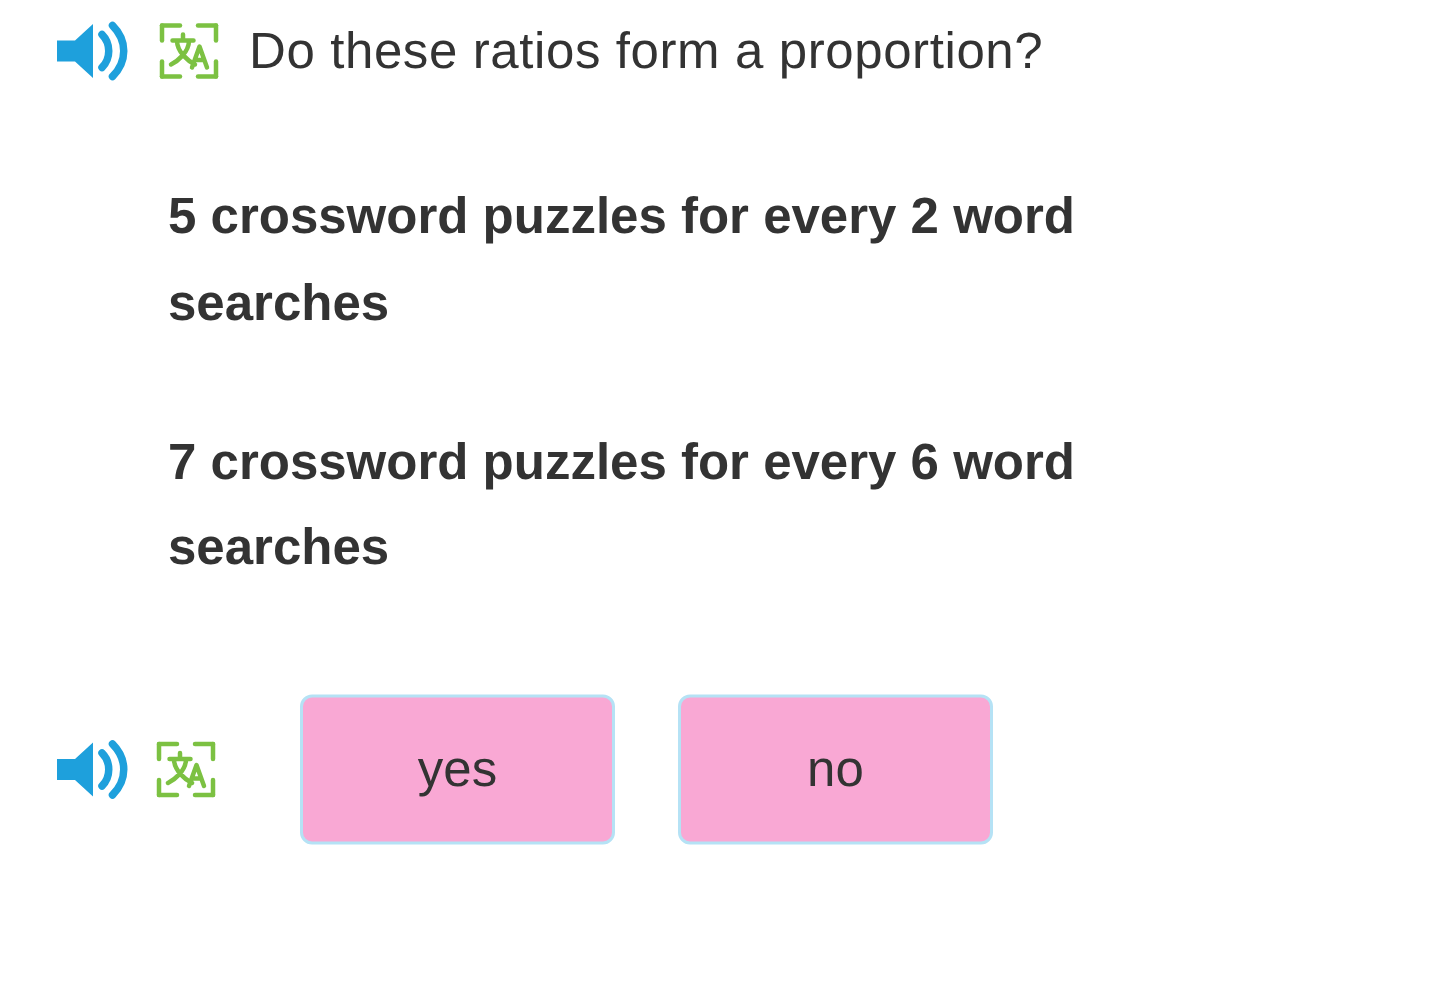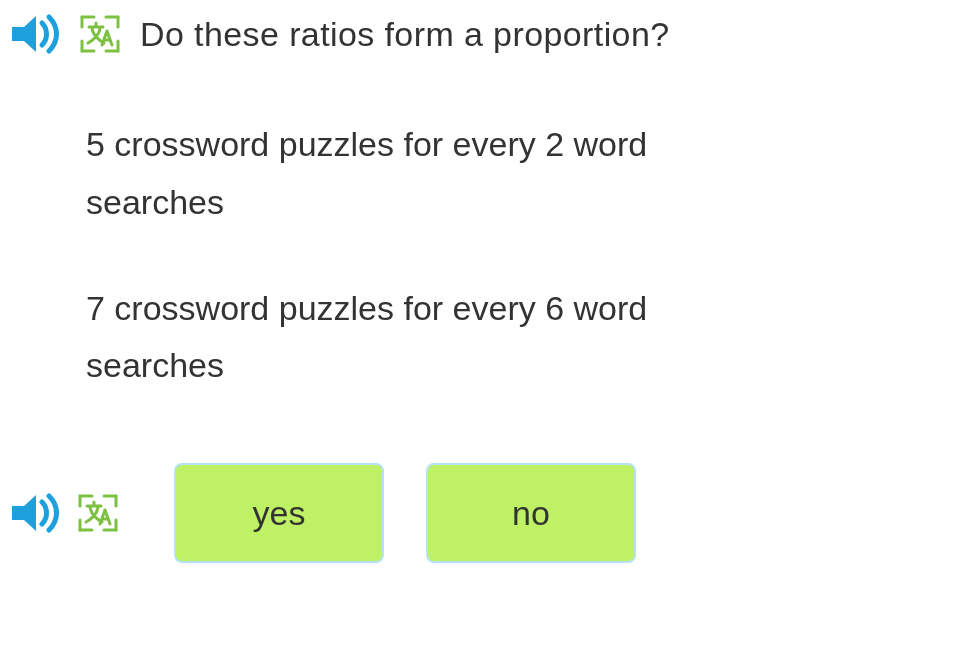--- a/index.html
+++ b/index.html
@@ -10,20 +10,21 @@
     background: #ffffff;
     font-family: Verdana, Geneva, Tahoma, sans-serif;
     color: #333333;
   }
   .root {
     position: relative;
     width: 846px;
     height: 660px;
     box-sizing: border-box;
     padding: 12px 20px 0 10px;
+    margin-left: 26px;
   }
   .question-row {
     display: flex;
     align-items: center;
     gap: 18px;
     margin-bottom: 60px;
   }
   .speaker-icon {
     width: 50px;
     height: 44px;
@@ -40,20 +41,21 @@
     font-size: 34px;
     color: #333333;
     letter-spacing: 0.4px;
   }
   .ratio-block {
     margin-left: 76px;
     margin-right: 50px;
     font-size: 34px;
     line-height: 1.7;
     color: #333333;
+    font-weight: bold;
   }
   .ratio1 { margin-bottom: 48px; }
   .answer-row {
     margin-top: 68px;
     display: flex;
     align-items: center;
     gap: 18px;
   }
   .answer-icons {
     display: flex;
@@ -63,21 +65,21 @@
   .answer-buttons {
     display: flex;
     gap: 42px;
     margin-left: 36px;
   }
   .answer-button {
     min-width: 210px;
     height: 100px;
     border: 2px solid #b5e2f5;
     border-radius: 8px;
-    background: #bef264;
+    background: #f9a8d4;
     font-size: 34px;
     color: #333333;
     display: flex;
     align-items: center;
     justify-content: center;
     cursor: pointer;
     user-select: none;
     box-sizing: border-box;
   }
 </style>

